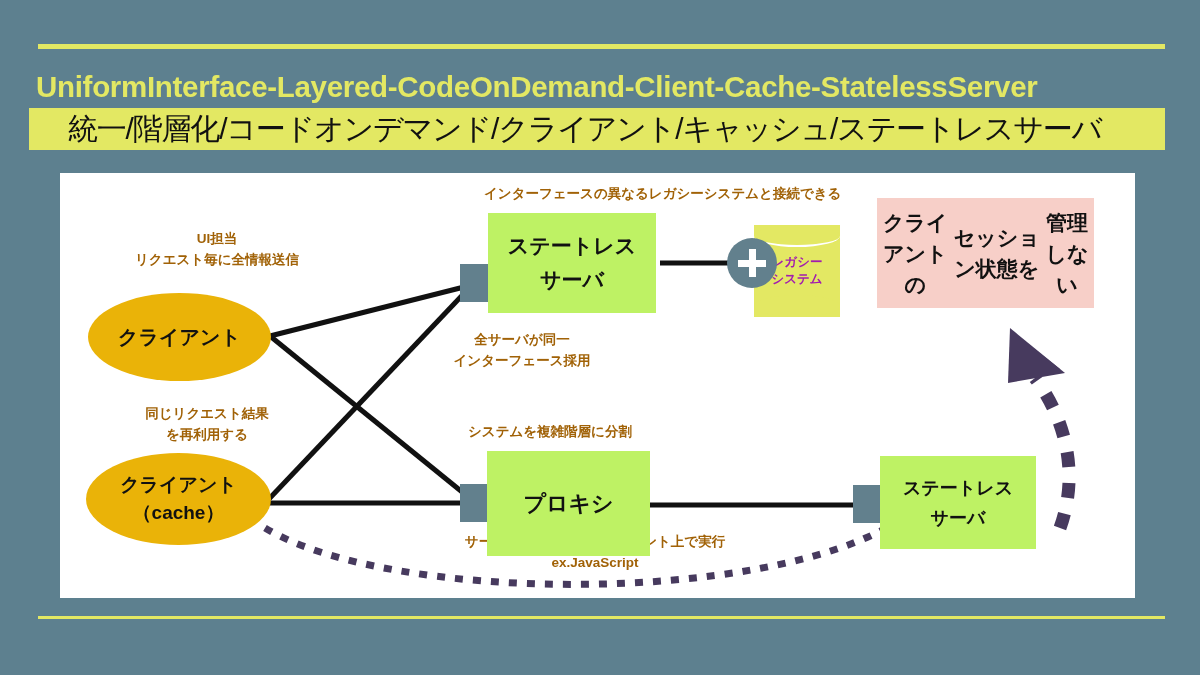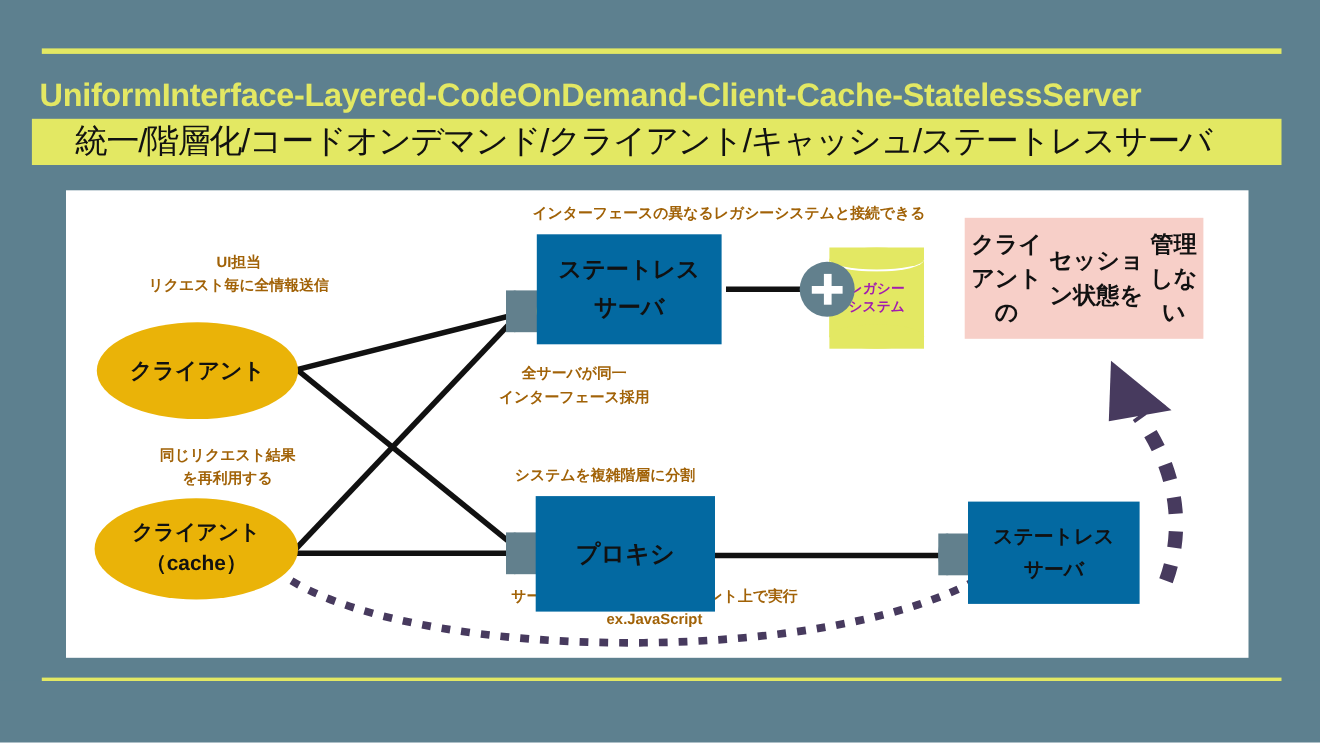--- a/index.html
+++ b/index.html
@@ -94,28 +94,29 @@
     border-radius: 50%;
     display: flex;
     flex-direction: column;
     align-items: center;
     justify-content: center;
     color: #111;
     font-weight: bold;
   }
   .boxnode {
     position: absolute;
-    background: #0369a1;
+    background: #bef264;
     display: flex;
     flex-direction: column;
     align-items: center;
     justify-content: center;
     color: #111;
     font-weight: bold;
     text-align: center;
+    font-family: Liberation Serif, serif;
   }
   .cyl {
     position: absolute;
     background: #e3e863;
   }
   .cyl-body {
     position: absolute;
     left: 0; top: 11px;
     width: 100%;
     height: calc(100% - 22px);

